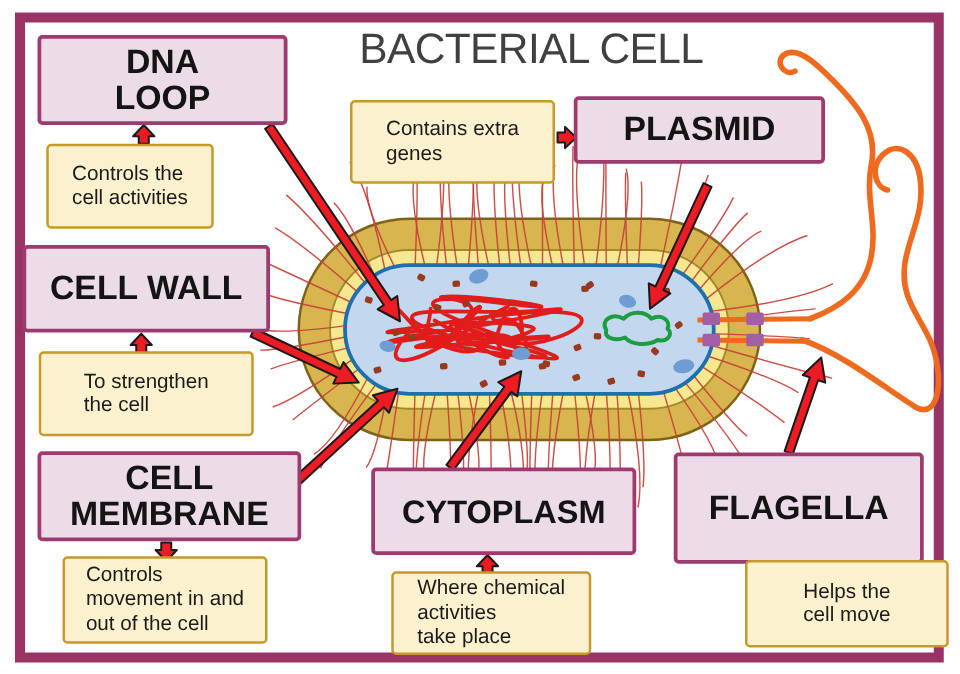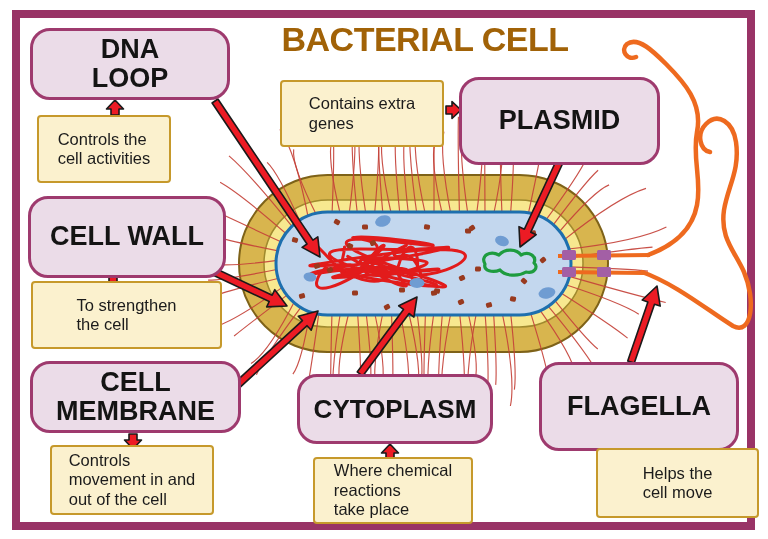--- a/index.html
+++ b/index.html
@@ -2,24 +2,24 @@
 <html style="--frame: #993366; --term-fill: #ebdce8; --term-border: #9e3a6e; --desc-fill: #fbf1ce; --desc-border: #c6992b;"><head>
 <meta charset="utf-8">
 <style>
   html,body{margin:0;padding:0;background:#fff;}
   #canvas{position:relative;width:768px;height:539px;background:#fff;overflow:hidden;
           font-family:"Liberation Sans","DejaVu Sans",sans-serif;color:#161616;}
   .frame{position:absolute;left:12px;top:10px;right:13px;bottom:9px;
          border:8px solid var(--frame,#993366);}
   svg{position:absolute;left:0;top:0;width:768px;height:539px;}
   .title{position:absolute;left:255px;top:20px;width:340px;text-align:center;
-         font-size:34px;font-weight:bold;letter-spacing:-0.5px;color:#a16207;}
+         font-size:34px;font-weight:normal;letter-spacing:-0.5px;color:#404040;}
   .term{position:absolute;box-sizing:border-box;display:flex;align-items:center;justify-content:center;
         background:var(--term-fill,#ebdce8);border:3px solid var(--term-border,#9e3a6e);
-        border-radius:20px;font-weight:bold;font-size:27px;line-height:1.08;text-align:center;
+        border-radius:4px;font-weight:bold;font-size:27px;line-height:1.08;text-align:center;
         white-space:pre-line;color:#141414;}
   .desc{position:absolute;box-sizing:border-box;display:flex;align-items:center;justify-content:center;
         background:var(--desc-fill,#fbf1ce);border:2.5px solid var(--desc-border,#c6992b);
         border-radius:4px;font-size:16.5px;line-height:1.18;text-align:left;
         white-space:pre-line;color:#1b1b1b;}
 </style>
 </head>
 <body>
 
 <div id="canvas">
@@ -179,34 +179,34 @@
         <polygon points="235.4,391.6 307.1,325.7 311.2,330.2 318.0,311.0 298.3,316.2 302.4,320.6 230.6,386.4" fill="#ec1b24" stroke="#1a1a1a" stroke-width="1.6" stroke-linejoin="round"></polygon>
         <polygon points="362.8,376.1 409.1,313.5 413.9,317.1 417.0,297.0 398.7,305.8 403.5,309.4 357.2,371.9" fill="#ec1b24" stroke="#1a1a1a" stroke-width="1.6" stroke-linejoin="round"></polygon>
         <polygon points="634.3,363.1 654.5,304.2 660.2,306.1 657.0,286.0 642.2,300.0 647.9,301.9 627.7,360.9" fill="#ec1b24" stroke="#1a1a1a" stroke-width="1.6" stroke-linejoin="round"></polygon>
       </g>
   </svg>
 
   <div class="title">BACTERIAL CELL</div>
 
   <div class="term" style="left:30px;top:28px;width:200px;height:72px">DNA
 LOOP</div>
-  <div class="term" style="left:28px;top:196px;width:198px;height:82px">CELL WALL</div>
+  <div class="term" style="left:18px;top:196px;width:198px;height:70px">CELL WALL</div>
   <div class="term" style="left:30px;top:361px;width:211px;height:72px">CELL
 MEMBRANE</div>
-  <div class="term" style="left:459px;top:77px;width:201px;height:88px">PLASMID</div>
-  <div class="term" style="left:297px;top:374px;width:196px;height:70px;font-size:26px">CYTOPLASM</div>
+  <div class="term" style="left:459px;top:77px;width:201px;height:54px">PLASMID</div>
+  <div class="term" style="left:297px;top:374px;width:212px;height:70px;font-size:26px">CYTOPLASM</div>
   <div class="term" style="left:539px;top:362px;width:200px;height:89px">FLAGELLA</div>
 
   <div class="desc" style="left:37px;top:115px;width:134px;height:68px">Controls the
 cell activities</div>
-  <div class="desc" style="left:31px;top:281px;width:191px;height:68px">To strengthen
+  <div class="desc" style="left:31px;top:281px;width:172px;height:68px">To strengthen
 the cell</div>
   <div class="desc" style="left:50px;top:445px;width:164px;height:70px">Controls
 movement in and
 out of the cell</div>
   <div class="desc" style="left:280px;top:80px;width:164px;height:67px">Contains extra
 genes</div>
   <div class="desc" style="left:313px;top:457px;width:160px;height:67px">Where chemical
-reactions
+activities
 take place</div>
   <div class="desc" style="left:596px;top:448px;width:163px;height:70px">Helps the
 cell move</div>
 </div>
 
 </body></html>

